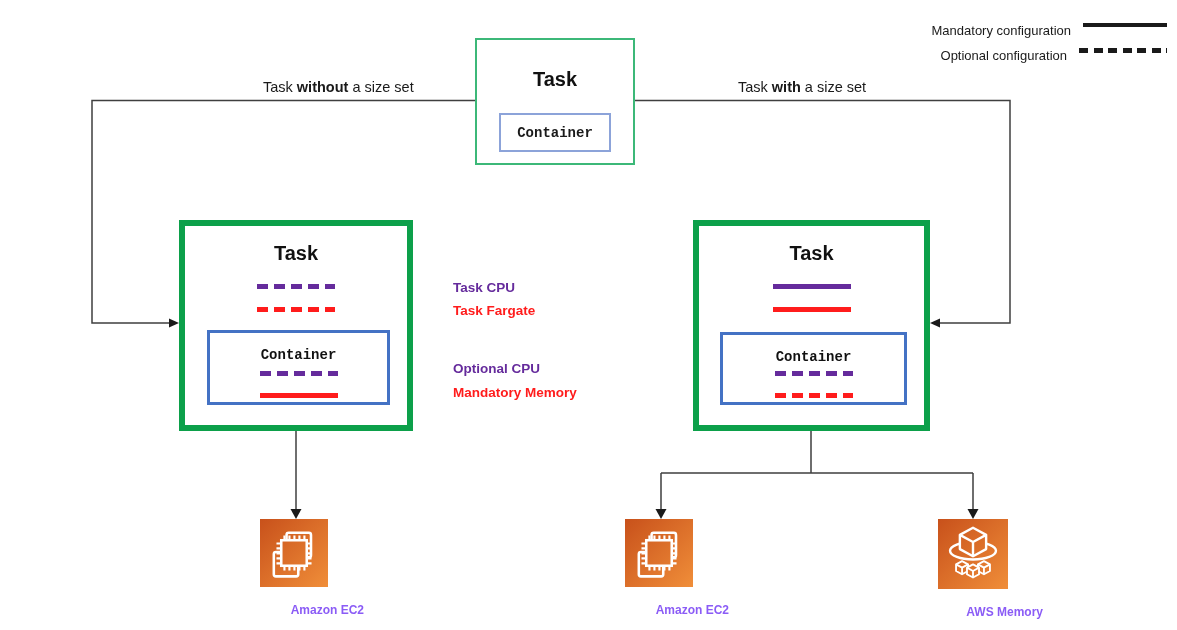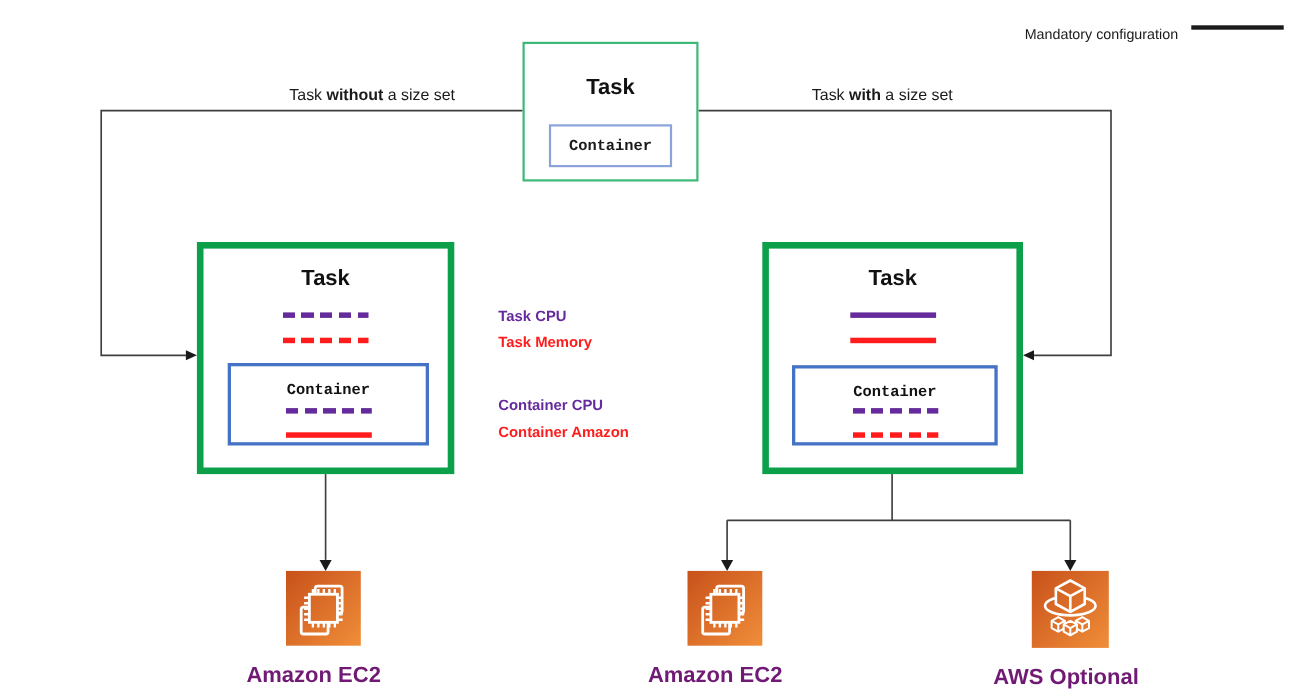--- a/index.html
+++ b/index.html
@@ -52,21 +52,21 @@
   #lbl-task-mem{top:303px;}
   #lbl-cont-cpu{top:361px;}
   #lbl-cont-mem{top:385px;}
   
   .aws-icon{position:absolute;width:68px;height:68px;z-index:1;
     background:linear-gradient(135deg,var(--orange-dark,#c8511b),var(--orange-light,#f08e39));}
   #icon-ec2-left{left:260px;top:519px;}
   #icon-ec2-right{left:625px;top:519px;}
   #icon-fargate{left:938px;top:519px;width:70px;height:70px;}
   .aws-icon svg{width:100%;height:100%;display:block;}
-  .icon-label{position:absolute;width:140px;text-align:left;font-size:20px;font-weight:600;color:#701a75;z-index:2;}
+  .icon-label{position:absolute;width:140px;text-align:right;font-size:12px;font-weight:600;color:#8b5cf6;z-index:2;}
   #label-ec2-left{left:224px;top:603px;}
   #label-ec2-right{left:589px;top:603px;}
   #label-fargate{left:903px;top:605px;}
 </style>
 </head>
 <body>
 
 <svg id="wires" width="1177" height="630">
 
   <path class="wire" d="M475,100.5 H92 V323 H169"></path>
@@ -80,20 +80,24 @@
 
   <path class="wire" d="M811,431 V473 M661,473 H973 M661,473 V509 M973,473 V509"></path>
   <polygon class="ahead" points="655.5,509 666.5,509 661,519"></polygon>
   <polygon class="ahead" points="967.5,509 978.5,509 973,519"></polygon>
 </svg>
 
 <div class="legend">
   <div class="legend-row">
     <span>Mandatory configuration</span>
     <span class="legend-line-solid"></span>
+  </div>
+  <div class="legend-row">
+    <span>Optional configuration</span>
+    <span class="legend-line-dashed"></span>
   </div>
 </div>
 
 <div class="edge-label" id="edge-label-left"><span>Task </span><b>without</b><span> a size set</span></div>
 <div class="edge-label" id="edge-label-right"><span>Task </span><b>with</b><span> a size set</span></div>
 
 <div class="box top-task">
   <div class="task-title">Task</div>
   <div class="container-box">
     <span>Container</span>
@@ -116,23 +120,23 @@
   <div class="rline solid purple" style="top:58px;"></div>
   <div class="rline solid red" style="top:81px;"></div>
   <div class="container-box big-container">
     <div class="container-title">Container</div>
     <div class="rline dashed purple" style="top:36px;"></div>
     <div class="rline dashed red" style="top:58px;"></div>
   </div>
 </div>
 
 <div class="mid-label purple" id="lbl-task-cpu">Task CPU</div>
-<div class="mid-label red" id="lbl-task-mem">Task Memory</div>
-<div class="mid-label purple" id="lbl-cont-cpu">Container CPU</div>
-<div class="mid-label red" id="lbl-cont-mem">Container Amazon</div>
+<div class="mid-label red" id="lbl-task-mem">Task Fargate</div>
+<div class="mid-label purple" id="lbl-cont-cpu">Optional CPU</div>
+<div class="mid-label red" id="lbl-cont-mem">Mandatory Memory</div>
 
 <div class="aws-icon" id="icon-ec2-left">
   <svg viewBox="0 0 64 64">
     <defs>
       <linearGradient id="g1" gradientUnits="userSpaceOnUse" x1="0" y1="0" x2="64" y2="64">
         <stop offset="0" style="stop-color:var(--orange-dark,#C8511B)"></stop>
         <stop offset="1" style="stop-color:var(--orange-light,#F08E39)"></stop>
       </linearGradient>
     </defs>
     <rect x="25" y="13" width="23" height="23" rx="2" fill="none" stroke="#fff" stroke-width="2.4"></rect>
@@ -172,13 +176,13 @@
       <path d="M42,38.5 l5.5,3 v6 l-5.5,3 l-5.5,-3 v-6 Z" fill="url(#g1)"></path>
       <path d="M36.5,41.5 l5.5,3 l5.5,-3 M42,44.5 v6" fill="none"></path>
       <path d="M32,41.5 l5.5,3 v6 l-5.5,3 l-5.5,-3 v-6 Z" fill="url(#g1)"></path>
       <path d="M26.5,44.5 l5.5,3 l5.5,-3 M32,47.5 v6" fill="none"></path>
     </g>
   </svg>
 </div>
 
 <div class="icon-label" id="label-ec2-left">Amazon EC2</div>
 <div class="icon-label" id="label-ec2-right">Amazon EC2</div>
-<div class="icon-label" id="label-fargate">AWS Optional</div>
+<div class="icon-label" id="label-fargate">AWS Memory</div>
 
 </body></html>

